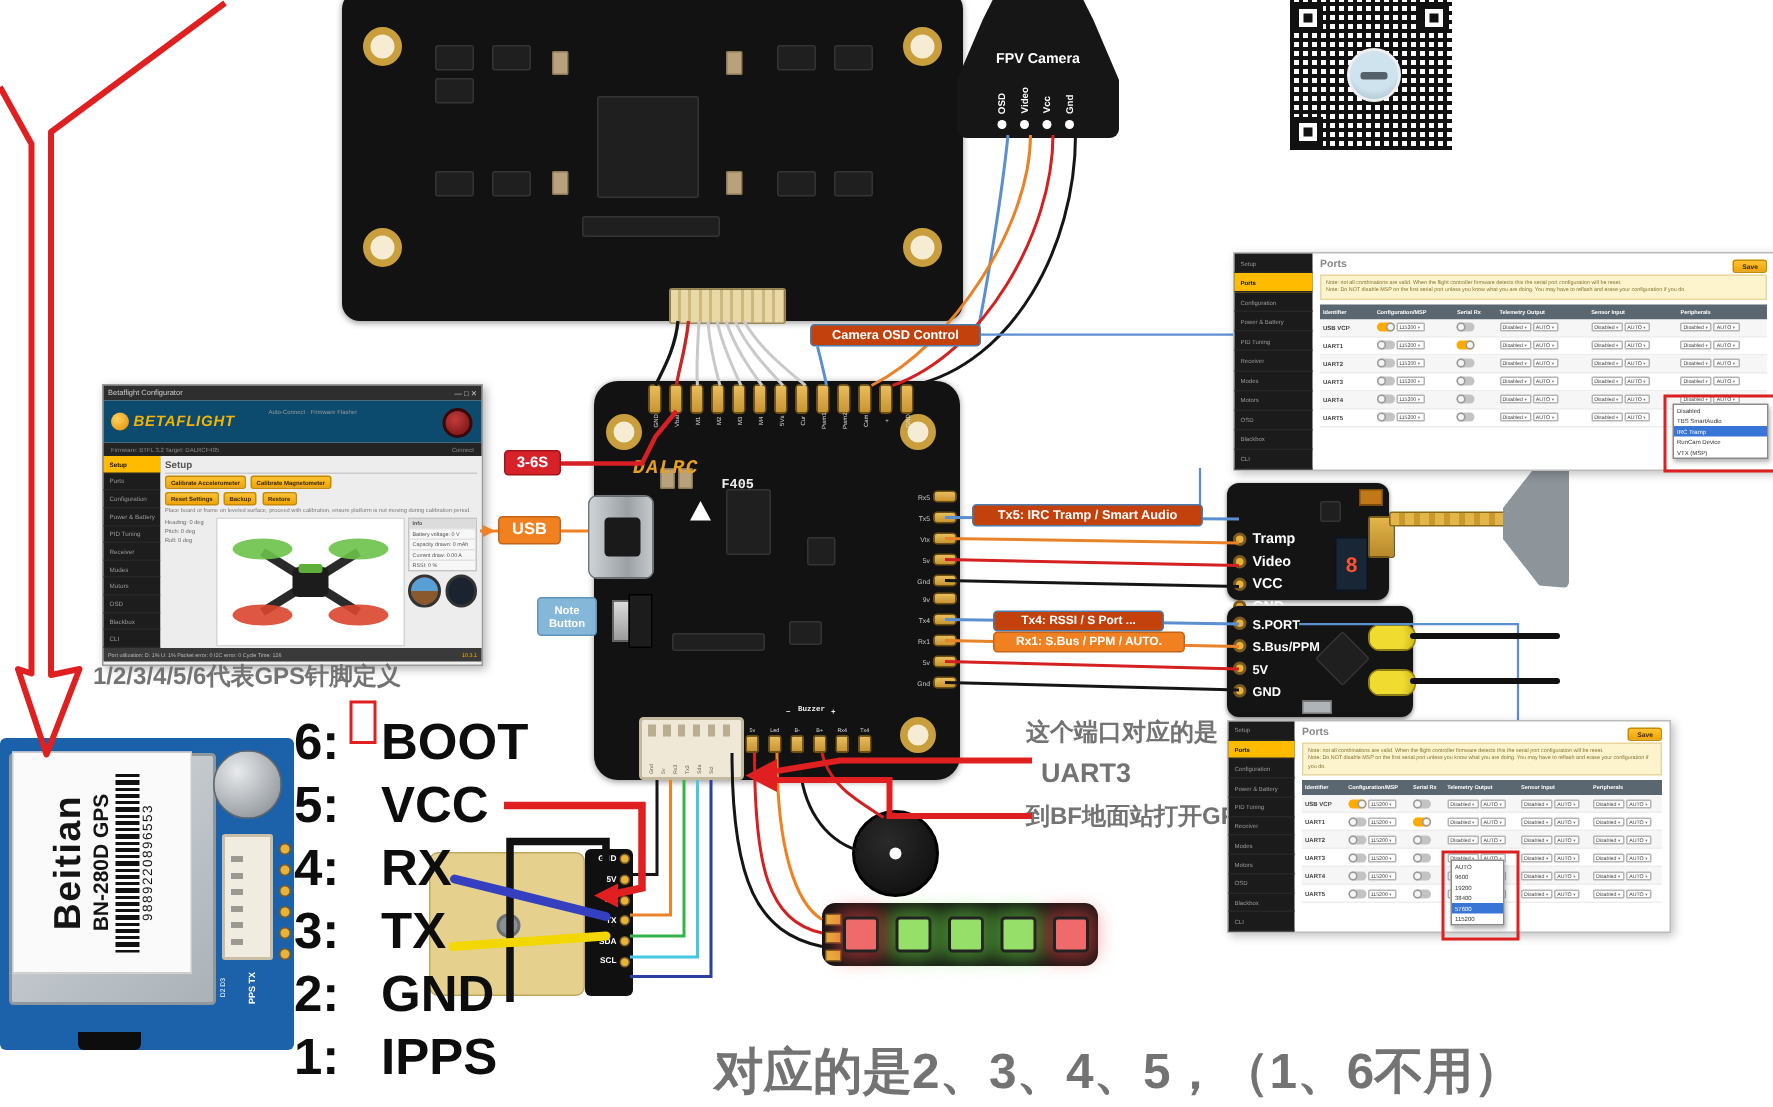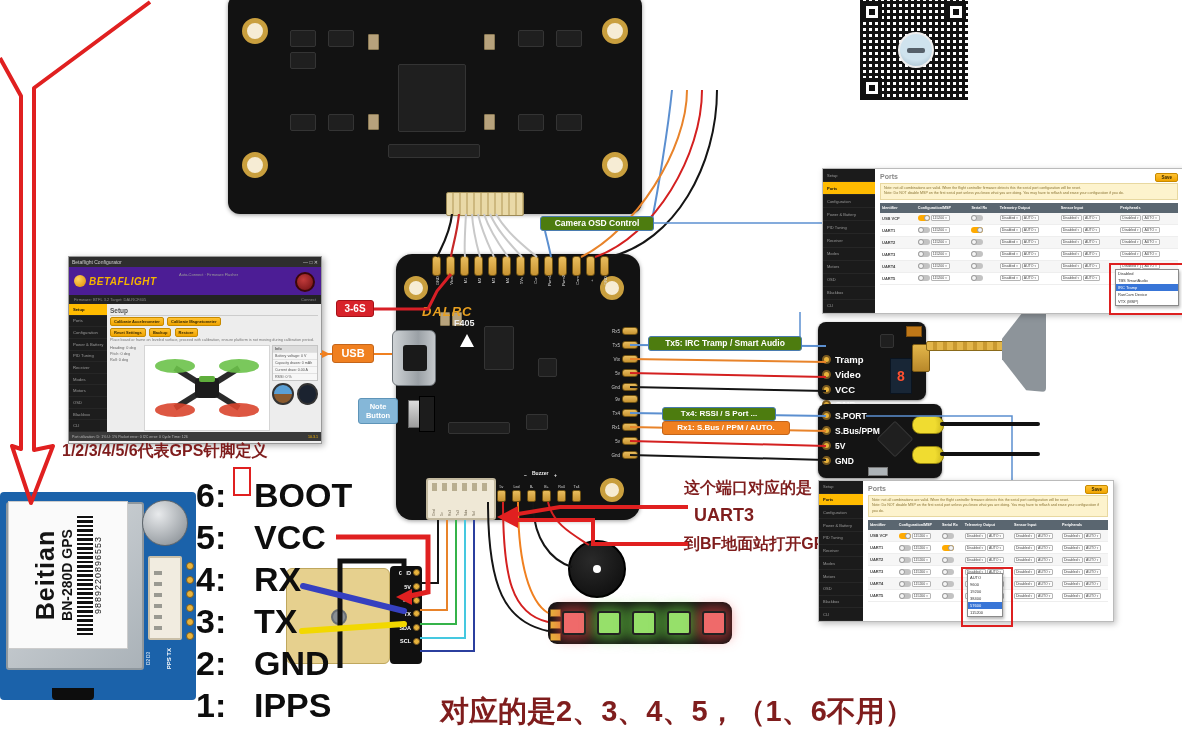--- a/index.html
+++ b/index.html
@@ -26,29 +26,29 @@
   .bpad i{display:block;width:9px;height:12px;background:linear-gradient(#e9bd5e,#c89432);border:1px solid #6e5112;border-radius:2px;box-sizing:border-box;margin-top:1px;}
   
   .dev{position:absolute;background:#141414;border-radius:8px;box-shadow:0 1px 3px rgba(0,0,0,.5);}
   .devpin{display:flex;align-items:center;height:15px;}
   .devpin i{width:9px;height:9px;border-radius:50%;background:#e8b33c;border:2px solid #7a5a20;box-sizing:border-box;margin-right:4px;}
   .devpin b{color:#fff;font-weight:bold;}
   .vtx .devpin b{font-size:9.5px;}
   .rxd .devpin b{font-size:8.5px;}
   
   .tag{position:absolute;color:#fff;font-weight:bold;text-align:center;border-radius:3px;line-height:1.25;}
-  .tag.blue{background:#4d7c0f;border:1px solid #4a7cb0;}
+  .tag.blue{background:#c2410c;border:1px solid #4a7cb0;}
   .tag.orange{background:#f08020;border:1px solid #c4651a;}
   .tag.red{background:#d8222a;border:1px solid #a41118;}
   .tag.ltblue{background:#85b7d8;border:1px solid #5e94b8;}
-  .redtxt{position:absolute;color:#7f1d1d;font-weight:bold;}
+  .redtxt{position:absolute;color:#737373;font-weight:bold;}
   
   .bfwin{position:absolute;left:68px;top:256px;width:252px;height:186px;background:#eee;border:1px solid #9a9a9a;box-shadow:2px 2px 6px rgba(0,0,0,.3);font-size:4.2px;}
   .bf-title{height:10px;background:#2e2e2e;color:#ccc;font-size:5px;display:flex;justify-content:space-between;align-items:center;padding:0 3px;}
-  .bf-head{height:28px;background:#4c1d95;display:flex;align-items:center;padding:0 5px;position:relative;}
+  .bf-head{height:28px;background:#0c4a6e;display:flex;align-items:center;padding:0 5px;position:relative;}
   .bf-bee{width:12px;height:12px;border-radius:50%;background:radial-gradient(circle at 35% 35%,#ffd35e,#e08a00);margin-right:3px;}
   .bf-logo{color:#f5b400;font-style:italic;font-weight:bold;font-size:10px;letter-spacing:.5px;}
   .bf-redlogo{position:absolute;right:6px;top:5px;width:16px;height:16px;border-radius:50%;background:radial-gradient(circle at 40% 35%,#c23b3b,#6e0f12);border:2px solid #3a0709;}
   .bf-midtxt{position:absolute;left:110px;top:5px;color:#9a9a9a;font-size:4px;width:90px;line-height:1.5;}
   .bf-sub{height:9px;background:#232323;color:#8a8a8a;font-size:4px;display:flex;align-items:center;padding:0 5px;justify-content:space-between;}
   .bf-body{display:flex;height:128px;}
   .bf-menu{width:38px;background:#1d1d1d;display:flex;flex-direction:column;}
   .bf-menu .mi{flex:1;display:flex;align-items:center;padding-left:4px;color:#999;font-size:4.2px;border-bottom:1px solid #262626;}
   .bfwin .bf-menu .mi:nth-child(1){background:#ffbb00;color:#111;font-weight:bold;}
   .bf-content{flex:1;background:#ededed;position:relative;padding:3px;box-sizing:border-box;}
@@ -182,20 +182,43 @@
     <div class="chip" style="left:290px;top:120px;width:24px;height:15px;"></div>
     <div class="chip" style="left:328px;top:120px;width:24px;height:15px;"></div>
     <div class="chip" style="left:160px;top:150px;width:90px;height:12px;"></div>
     <div class="cap" style="left:140px;top:40px;width:9px;height:14px;"></div>
     <div class="cap" style="left:256px;top:40px;width:9px;height:14px;"></div>
     <div class="cap" style="left:140px;top:120px;width:9px;height:14px;"></div>
     <div class="cap" style="left:256px;top:120px;width:9px;height:14px;"></div>
     <div class="ribbon" style="left:218px;top:198px;width:76px;height:22px;"></div>
   </div>
 
+  <div class="camera">
+    <div class="cam-body"></div>
+    <div class="cam-title">FPV Camera</div>
+    <div class="campins">
+
+    <div class="campin">
+          <b>OSD</b>
+          <i></i>
+        </div>
+        <div class="campin">
+          <b>Video</b>
+          <i></i>
+        </div>
+        <div class="campin">
+          <b>Vcc</b>
+          <i></i>
+        </div>
+        <div class="campin">
+          <b>Gnd</b>
+          <i></i>
+        </div>
+      </div>
+  </div>
 
   <div class="qr">
     <div class="finder" style="left:2px;top:2px;"></div>
     <div class="finder" style="left:86px;top:2px;"></div>
     <div class="finder" style="left:2px;top:78px;"></div>
     <div class="qrphoto"></div>
   </div>
 
   <div class="bfwin">
     <div class="bf-title">
@@ -274,32 +297,32 @@
           </div>
         </div>
       </div>
     </div>
     <div class="bf-foot">
       <span>Port utilization: D: 1% U: 1%   Packet error: 0   I2C error: 0   Cycle Time: 126</span>
       <span class="bf-ver">10.3.1</span>
     </div>
   </div>
 
-  <div class="pcb abs" style="left:396px;top:254px;width:244px;height:266px;border-radius:16px;">
+  <div class="pcb abs" style="left:396px;top:254px;width:244px;height:266px;border-radius:16px;font-family:Liberation Mono, monospace;">
     <div class="hole" style="left:8px;top:22px;width:24px;height:24px;"></div>
     <div class="hole" style="left:204px;top:22px;width:24px;height:24px;"></div>
     <div class="hole" style="left:204px;top:224px;width:24px;height:24px;"></div>
     <div class="chip" style="left:88px;top:72px;width:28px;height:42px;"></div>
     <div class="chip" style="left:142px;top:104px;width:17px;height:17px;"></div>
     <div class="chip" style="left:52px;top:168px;width:60px;height:10px;"></div>
     <div class="chip" style="left:130px;top:160px;width:20px;height:14px;"></div>
     <div class="cap" style="left:44px;top:58px;width:8px;height:12px;"></div>
     <div class="cap" style="left:56px;top:58px;width:8px;height:12px;"></div>
     <div style="position:absolute;left:26px;top:50px;color:#e8a020;font-style:italic;font-weight:bold;font-size:13px;letter-spacing:1px;">DALRC</div>
-    <div style="position:absolute;left:58px;top:64px;color:#eee;font-weight:bold;font-size:9px;">F405</div>
+    <div style="position:absolute;left:58px;top:64px;color:#eee;font-weight:bold;font-size:9px;padding-left:27px;">F405</div>
     <div style="position:absolute;left:64px;top:80px;width:0;height:0;border-left:7px solid transparent;border-right:7px solid transparent;border-bottom:13px solid #fff;"></div>
     <span class="fcsilk" style="left:128px;top:218px;">−</span>
     <span class="fcsilk" style="left:136px;top:216px;">Buzzer</span>
     <span class="fcsilk" style="left:158px;top:218px;">+</span>
   </div>
 
   <div class="toppins abs" style="left:432px;top:256px;">
 
   <div class="tpin">
         <i></i>
@@ -665,21 +688,21 @@
       <div>Button</div>
   </div>
   <div class="tag blue" style="left:540px;top:216px;width:112px;height:13px;font-size:8.5px;line-height:13px;">Camera OSD Control</div>
   <div class="tag blue" style="left:648px;top:336px;width:152px;height:13px;font-size:8.5px;line-height:13px;">Tx5: IRC Tramp / Smart Audio</div>
   <div class="tag blue" style="left:662px;top:407px;width:112px;height:12px;font-size:8px;line-height:12px;">Tx4: RSSI / S Port ...</div>
   <div class="tag orange" style="left:662px;top:421px;width:126px;height:12px;font-size:8px;line-height:12px;">Rx1: S.Bus / PPM / AUTO.</div>
 
   <div class="redtxt" style="left:684px;top:478px;font-size:16px;">这个端口对应的是</div>
   <div class="redtxt" style="left:694px;top:505px;font-size:18px;">UART3</div>
   <div class="redtxt" style="left:684px;top:534px;font-size:16px;">到BF地面站打开GPS</div>
-  <div class="redtxt" style="left:440px;top:692px;font-size:29px;">对应的是2、3、4、5，（1、6不用）</div>
+  <div class="redtxt" style="left:476px;top:692px;font-size:33px;">对应的是2、3、4、5，（1、6不用）</div>
 
   <div class="pw" style="left:822px;top:168px;width:360px;height:144px;">
     <div class="side">
 
     <div class="mi">Setup</div>
         <div class="mi">Ports</div>
         <div class="mi">Configuration</div>
         <div class="mi">Power &amp; Battery</div>
         <div class="mi">PID Tuning</div>
         <div class="mi">Receiver</div>

